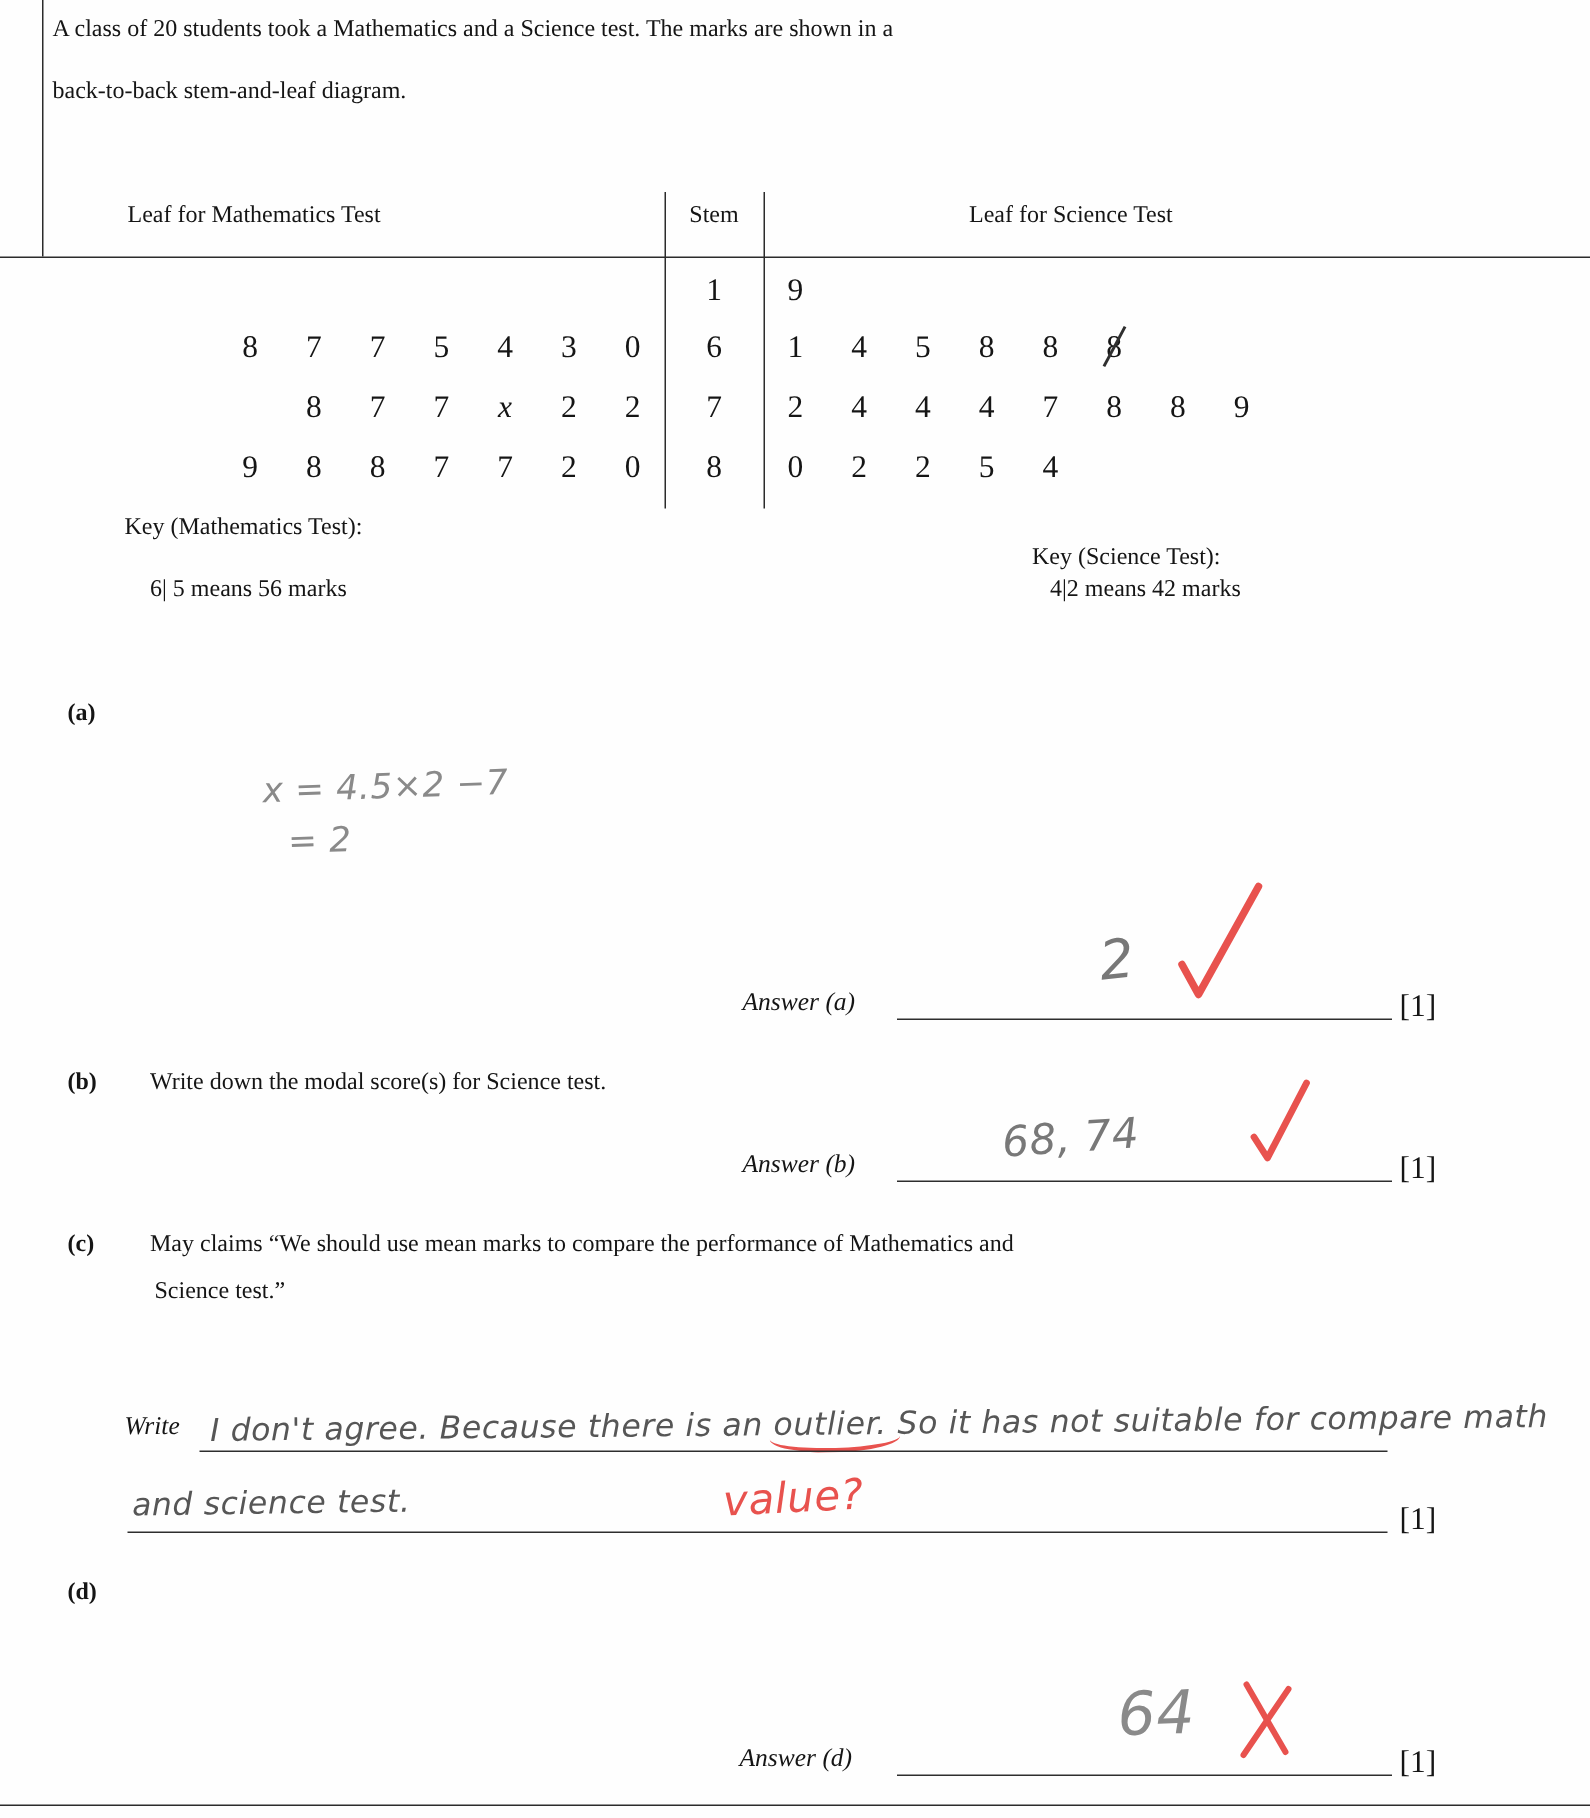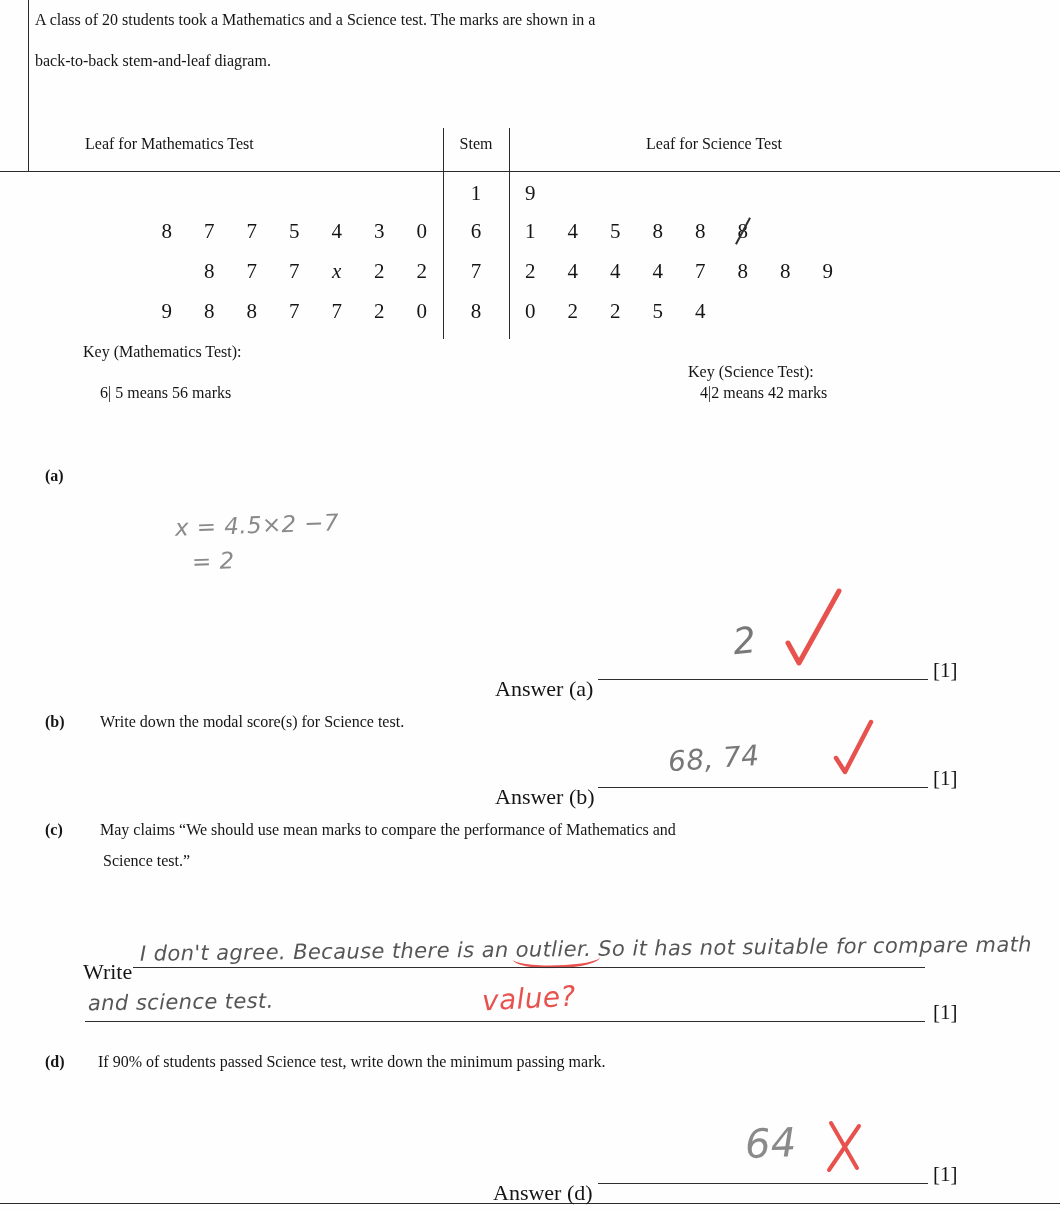--- a/index.html
+++ b/index.html
@@ -29,21 +29,21 @@
     background:#2f2f2f; transform:rotate(28deg);
   }
 
   
   .hw { font-family:"DejaVu Sans", sans-serif; font-style:italic; letter-spacing:0.4px; }
   .pencil { color:#8a8a8a; }
   .pen { color:#565656; }
   .red { color:#e8524e; }
 
   .ansline { position:absolute; height:0; border-bottom:1.4px solid #2e2e2e; }
-  .anslabel { position:absolute; font-size:22px;margin-top:18px; }
+  .anslabel { position:absolute; font-style:italic; font-size:17px; }
   .marks { position:absolute; font-size:21px; }
 
   .swoosh { position:relative; }
   .swoosh::after {
     content:""; position:absolute; left:-3px; right:-8px; bottom:-7px; height:10px;
     border-bottom:3.5px solid #e8524e;
     border-radius:50% / 0 0 10px 10px;
     transform:rotate(-1deg);
   }
   svg { display:block; }
@@ -180,21 +180,20 @@
   <div class="anslabel" style="left:83px; top:941px;">Write</div>
   <div class="abs hw pen" style="left:140px; top:937px; font-size:21px; white-space:nowrap; transform:rotate(-0.6deg);"><span>I don't agree. Because there is an </span><span class="swoosh">outlier.</span><span> So it has not suitable for compare math</span></div>
   <div class="ansline" style="left:133px; top:967px; width:792px;"></div>
 
   <div class="abs hw pen" style="left:88px; top:990px; font-size:21px; transform:rotate(-0.8deg);">and science test.</div>
   <div class="abs hw red" style="left:482px; top:982px; font-size:28px; transform:rotate(-3deg);">value?</div>
   <div class="ansline" style="left:85px; top:1021px; width:840px;"></div>
   <div class="marks" style="left:933px; top:1000px;">[1]</div>
 
   <div class="abs print bold" style="left:45px; top:1052px;">(d)</div>
-  <div class="abs print" style="left:98px; top:1052px;">If 90% of students passed Science test, write down the minimum passing mark.</div>
 
   <div class="anslabel" style="left:493px; top:1162px;">Answer (d)</div>
   <div class="ansline" style="left:598px; top:1183px; width:330px;"></div>
   <div class="abs hw pencil" style="left:745px; top:1120px; font-size:40px; transform:rotate(-2deg); color:#8a8a8a;">64</div>
   <div class="abs" style="left:820px; top:1118px;">
     <svg width="46" height="56" viewBox="0 0 46 56">
       <path d="M11 5 L37 50" fill="none" stroke="#e8524e" stroke-width="4" stroke-linecap="round"></path>
       <path d="M39 8 L9 52" fill="none" stroke="#e8524e" stroke-width="4" stroke-linecap="round"></path>
     </svg>
   </div>

